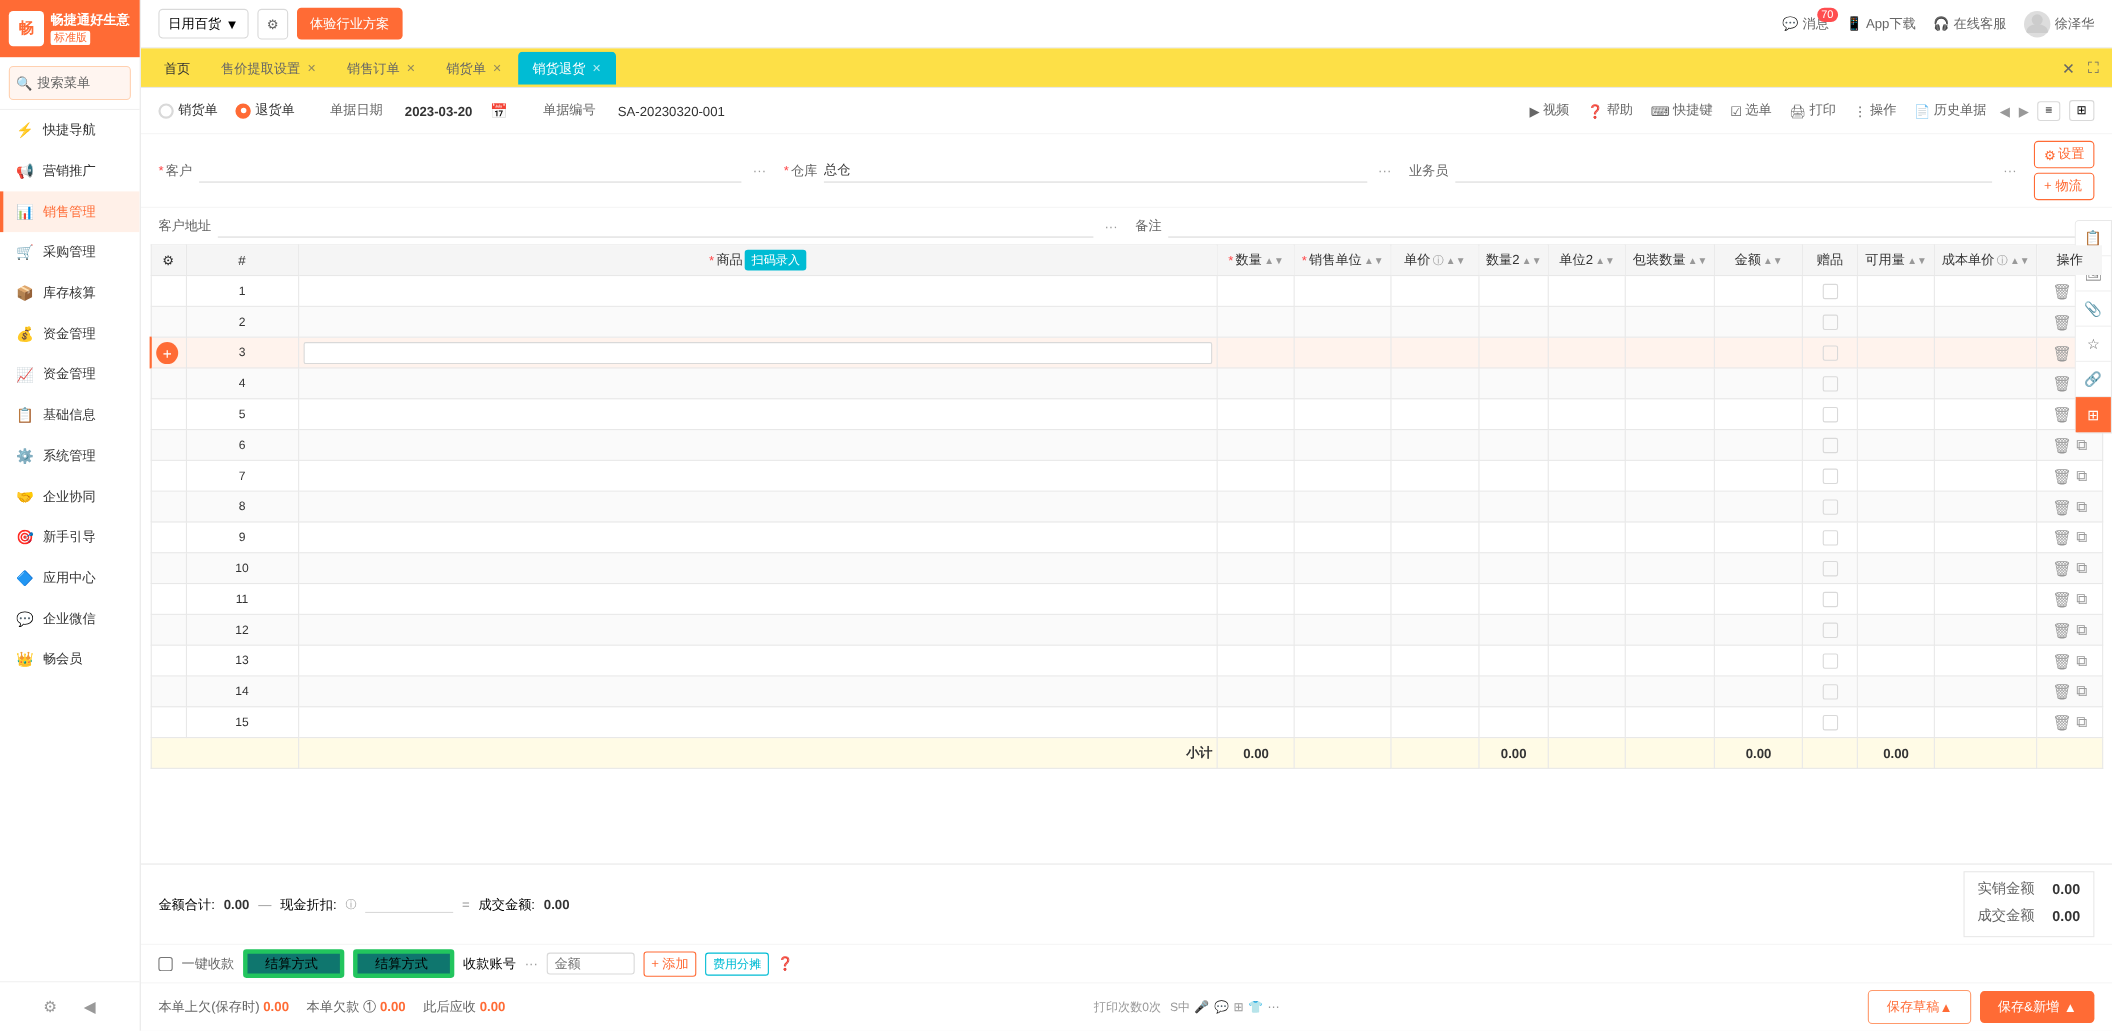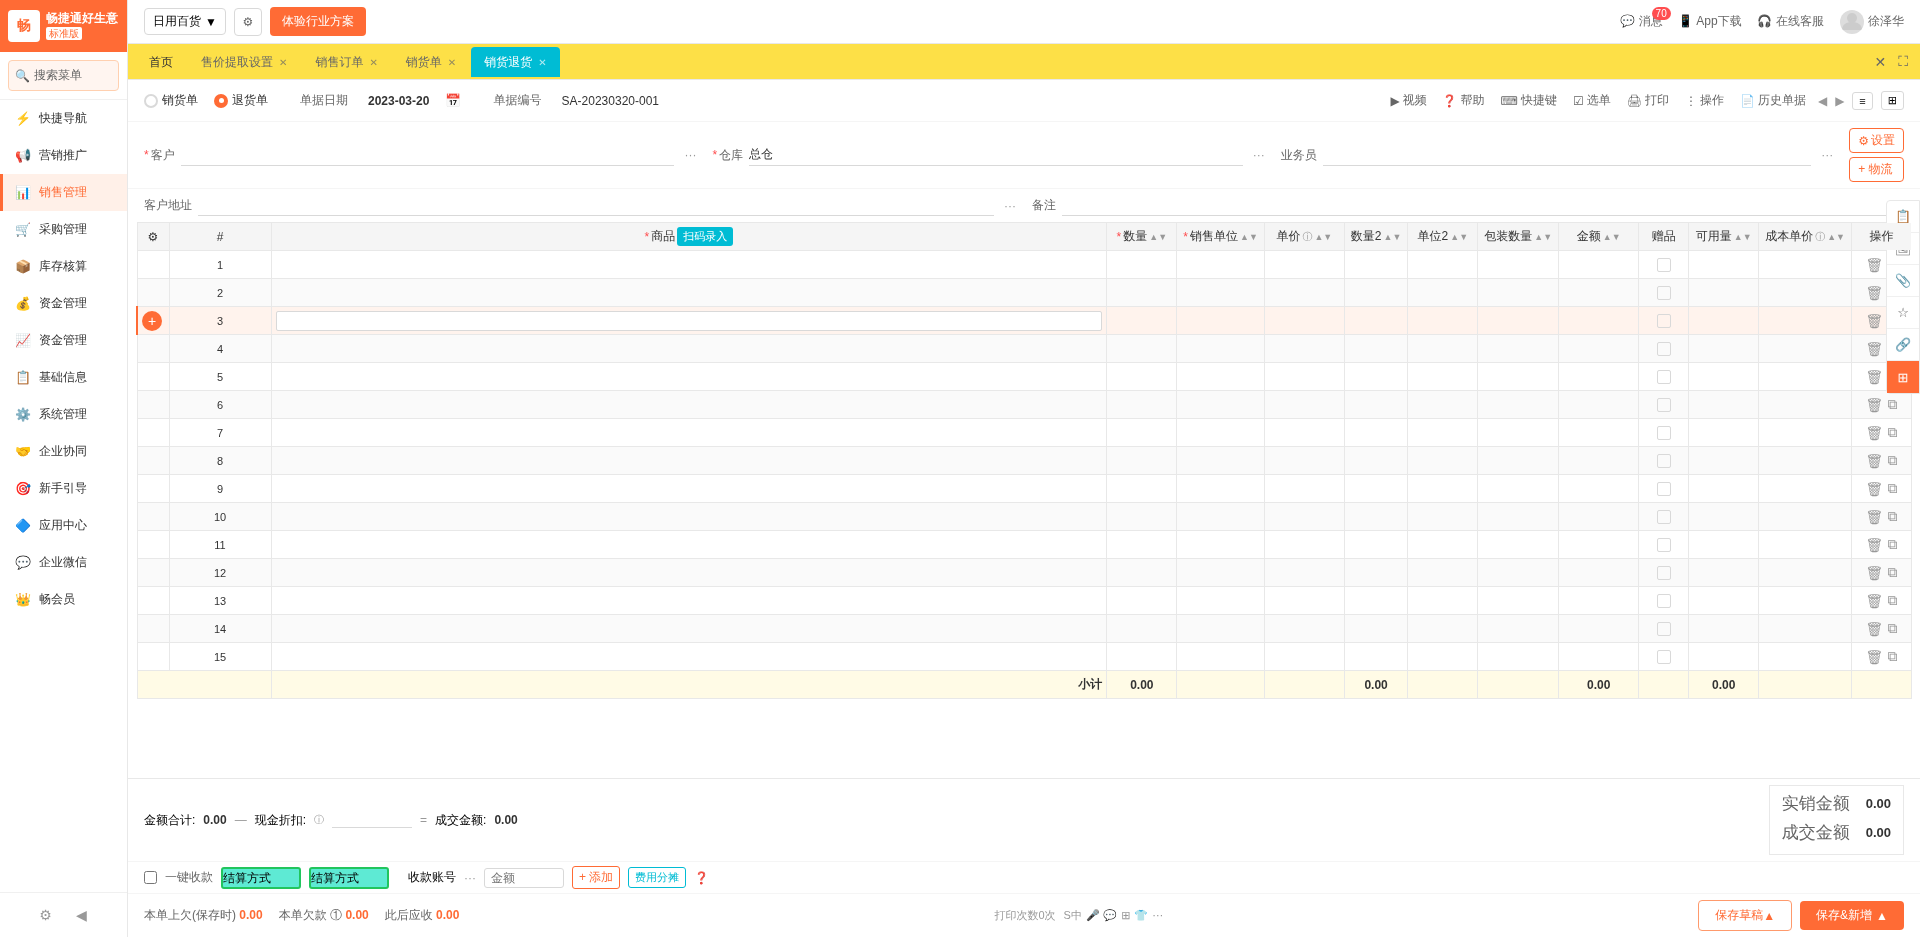--- a/index.html
+++ b/index.html
@@ -185,44 +185,44 @@
     .doc-footer { background: #fff; border-top: 1px solid #e8e8e8; }
     .footer-amounts { padding: 6px 16px; display: flex; align-items: center; gap: 8px; font-size: 12px; }
     .footer-amounts .minus { color: #999; }
     .footer-amounts .equals { color: #999; }
     .footer-amounts .amount-val { color: #333; font-weight: bold; }
     
     .footer-payment { padding: 4px 16px; display: flex; align-items: center; gap: 8px; border-top: 1px solid #f5f5f5; }
     .payment-checkbox { width: 13px; height: 13px; cursor: pointer; }
     .payment-label { color: #666; font-size: 12px; }
     .payment-select {
-      border: 2px solid #22c55e; border-radius: 3px; padding: 2px 20px 2px 0; font-size: 12px;
-      background: #5eead4; cursor: pointer; -webkit-appearance: none; appearance: none; min-width: 80px;
-    }
-    .account-field { display: flex; align-items: center; gap: 4px; margin-left: 11px; }
+      border: 4px solid #22c55e; border-radius: 3px; padding: 2px 20px 2px 16px; font-size: 12px;
+      background: #0f766e; cursor: pointer; -webkit-appearance: none; appearance: none; min-width: 80px;
+    }
+    .account-field { display: flex; align-items: center; gap: 4px; }
     .add-payment-btn { color: #ff6b35; border: 1px solid #ff6b35; background: none; border-radius: 3px; padding: 2px 6px; cursor: pointer; font-size: 11px; }
     .expense-btn { background: #fff; border: 1px solid #00bcd4; color: #00bcd4; border-radius: 3px; padding: 2px 6px; cursor: pointer; font-size: 11px; }
     .help-icon { color: #999; cursor: pointer; }
     
     .footer-bottom { padding: 6px 16px; border-top: 1px solid #f5f5f5; display: flex; align-items: center; justify-content: space-between; }
     .footer-stats { display: flex; align-items: center; gap: 16px; color: #666; font-size: 12px; }
     .footer-stats span strong { color: #ff6b35; }
     .print-info { color: #999; font-size: 11px; }
     
     .footer-buttons { display: flex; gap: 8px; align-items: center; }
     .save-draft-btn {
       background: #fff; border: 1px solid #ff9a6c; color: #ff6b35; border-radius: 4px;
       padding: 6px 16px; cursor: pointer; font-size: 13px; display: flex; align-items: center; gap: 0; justify-content: space-between;
     }
     .save-new-btn {
       background: #ff6b35; border: none; color: #fff; border-radius: 4px;
       padding: 6px 16px; cursor: pointer; font-size: 13px; display: flex; align-items: center; gap: 4px;
     }
     .summary-row { display: flex; justify-content: space-between; align-items: center; margin-bottom: 4px; }
-    .summary-label { color: #666; font-size: 17px; }
+    .summary-label { color: #666; font-size: 13px; }
     .summary-val { color: #333; font-size: 13px; font-weight: bold; }
     
     
     .right-tools {
       position: fixed; right: 0; top: 200px; display: flex; flex-direction: column;
       background: #fff; border: 1px solid #e8e8e8; border-radius: 4px 0 0 4px;
     }
     .right-tool-btn {
       width: 32px; height: 32px; border: none; background: none; cursor: pointer;
       color: #666; font-size: 13px; display: flex; align-items: center; justify-content: center;

